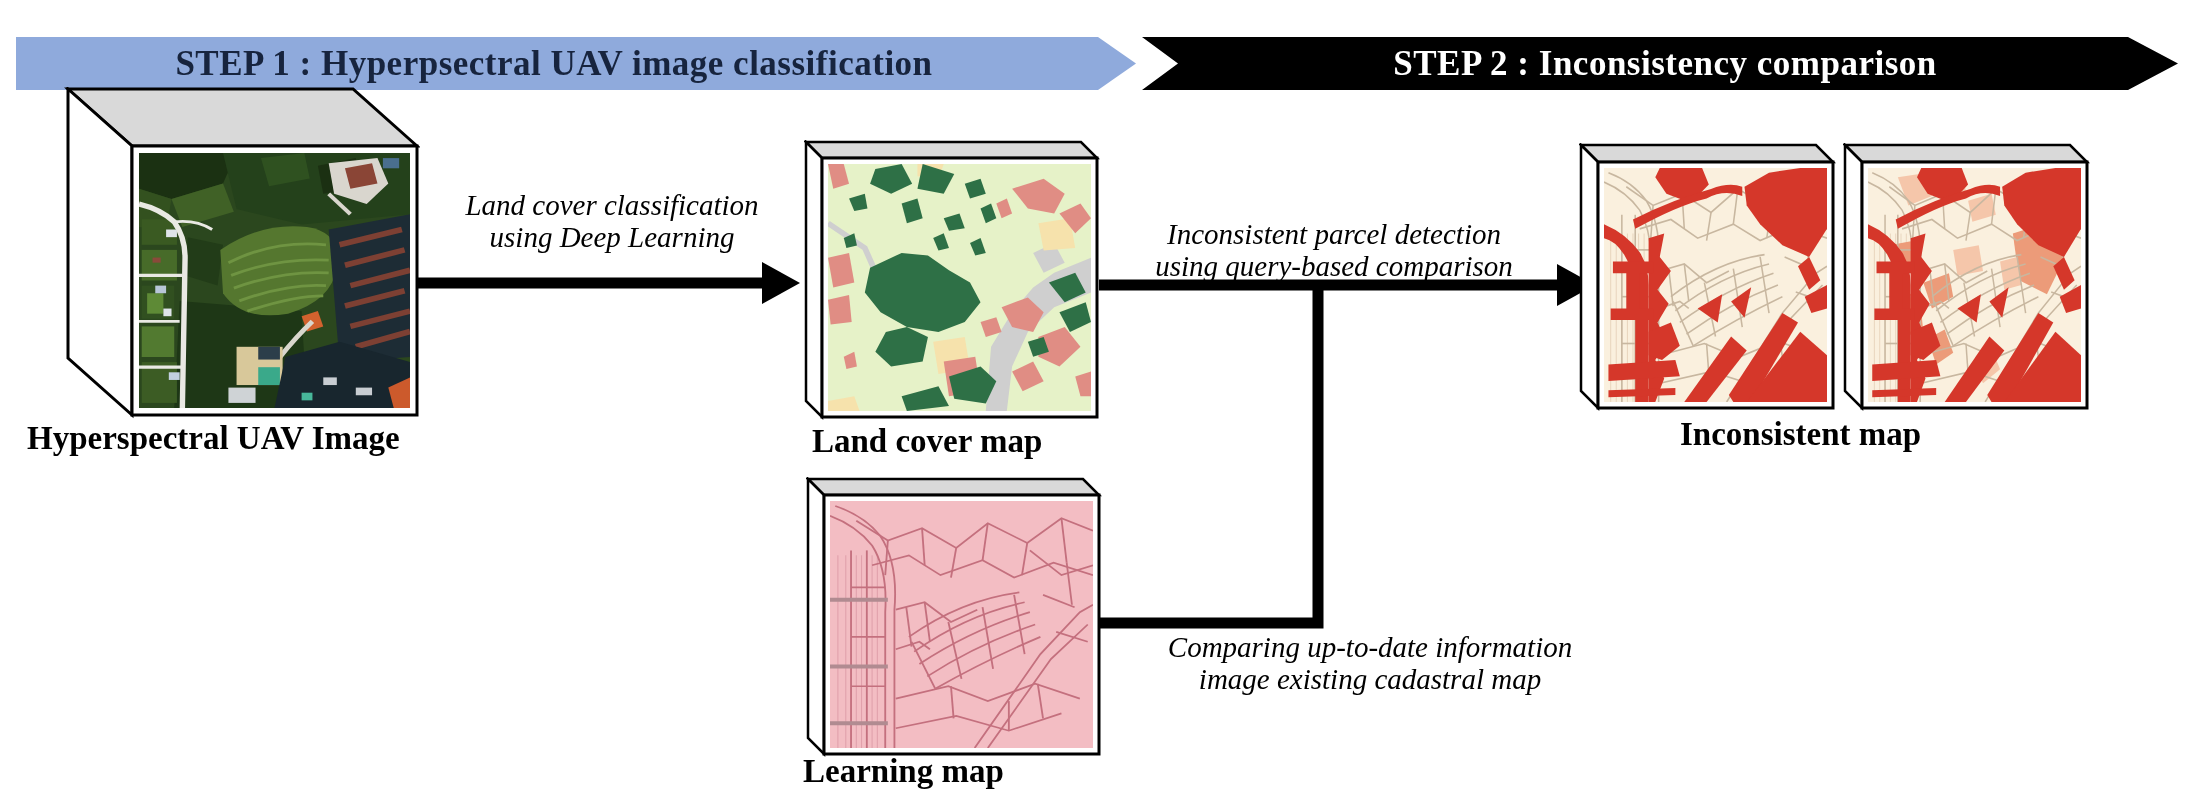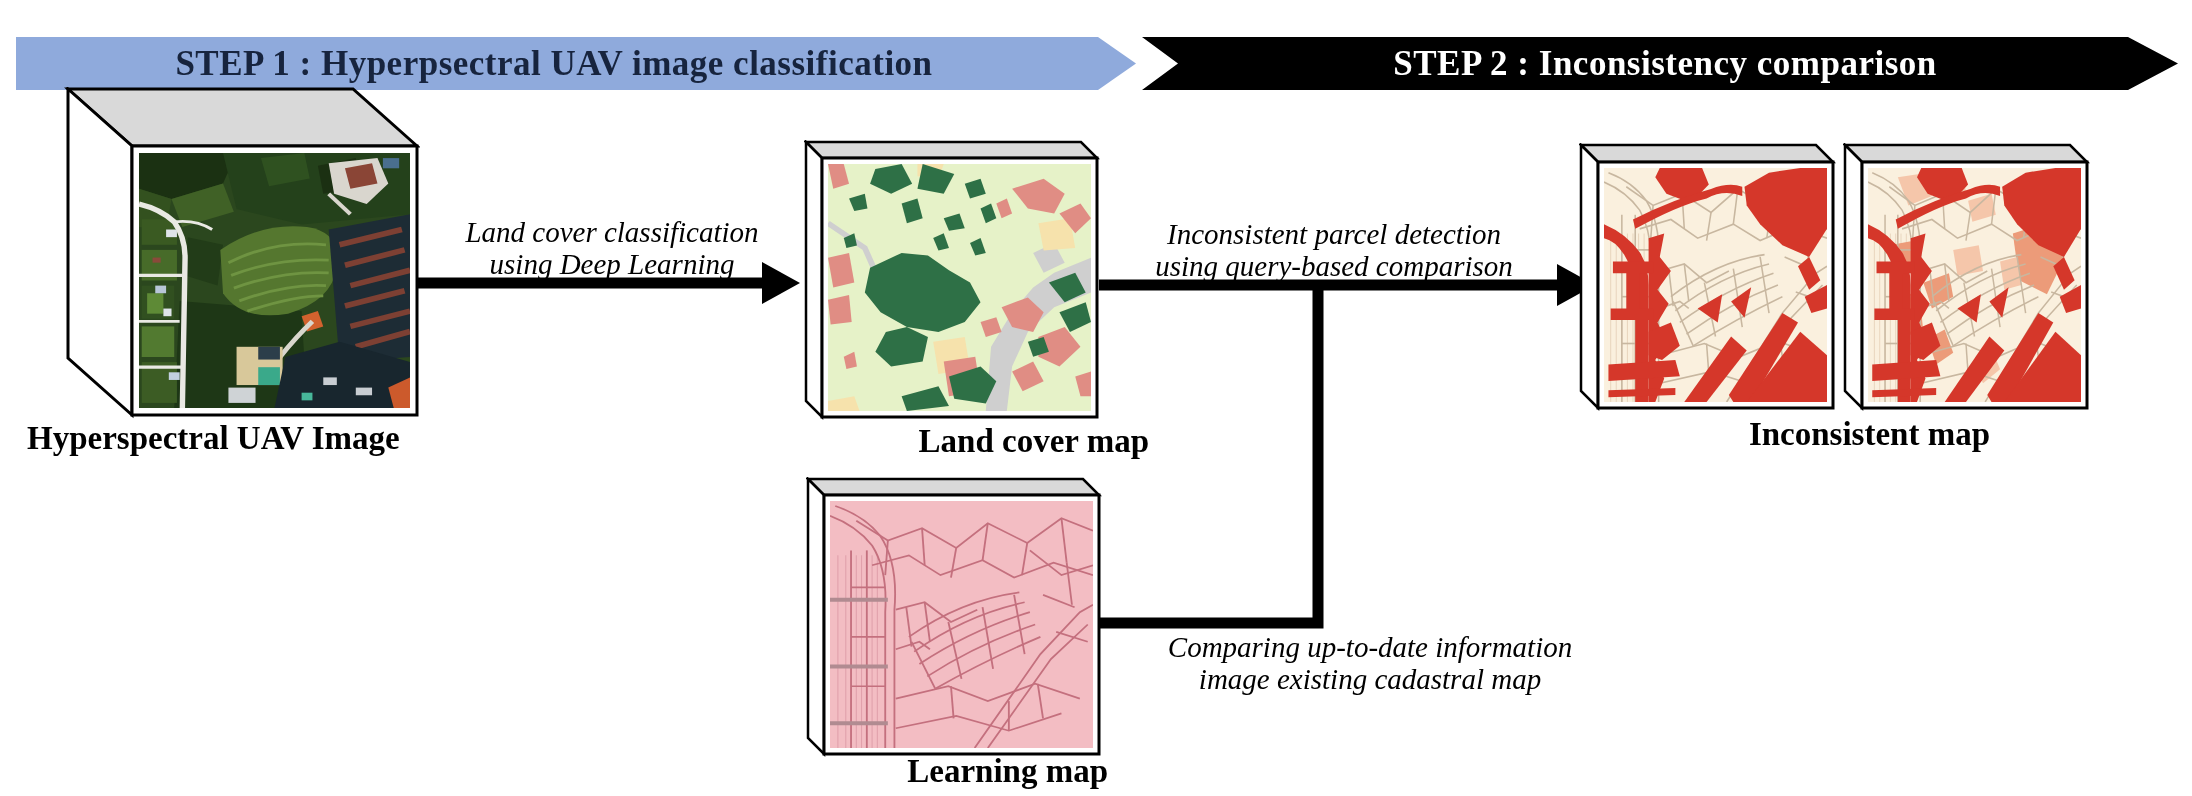--- a/index.html
+++ b/index.html
@@ -8,21 +8,21 @@
   .banner{position:absolute;top:13px;height:53px;display:flex;align-items:center;justify-content:center;margin-top:24px;}
   .banner1{left:16px;width:1120px;background:#8FAADC;
            clip-path:polygon(0 0, calc(100% - 38px) 0, 100% 50%, calc(100% - 38px) 100%, 0 100%);}
   .banner2{left:1142px;width:1036px;background:#000000;
            clip-path:polygon(0 0, calc(100% - 50px) 0, 100% 50%, calc(100% - 50px) 100%, 0 100%, 36px 50%);}
   .banner-text{font-weight:bold;font-size:35px;letter-spacing:.5px;white-space:nowrap;}
   .banner1 .banner-text{color:#17243E;padding-right:44px;}
   .banner2 .banner-text{color:#FFFFFF;padding-left:10px;}
   .connectors{position:absolute;left:0;top:0;}
   .node-svg{position:absolute;}
-  .nlabel{position:absolute;font-weight:bold;font-size:33px;color:#000;text-align:right;white-space:nowrap;}
+  .nlabel{position:absolute;font-weight:bold;font-size:33px;color:#000;text-align:left;white-space:nowrap;}
   .annot{position:absolute;font-style:italic;font-size:29px;line-height:1.12;color:#000;
          text-align:center;white-space:pre-line;}
   .hidden-defs{position:absolute;width:0;height:0;overflow:hidden;}
 </style>
 </head>
 <body>
 
 <div class="canvas">
 
   <svg class="hidden-defs" aria-hidden="true">
@@ -254,21 +254,21 @@
           <path d="M46,86 L58,82 L64,88 L60,97 L48,95 Z"></path>
           <path d="M28,94 L42,90 L46,98 L30,100 Z"></path>
           <polygon points="84,48 94,44 98,52 90,56"></polygon>
             <polygon points="88,60 98,56 100,64 92,68"></polygon>
           <polygon points="76,72 82,70 84,76 78,78"></polygon>
             <polygon points="6,30 10,28 11,33 7,34"></polygon>
         </g>
       </g>
     </g>
   </svg>
-  <div class="nlabel" style="left:844px;top:423px;width:305px">Land cover map</div>
+  <div class="nlabel" style="left:812px;top:423px;width:305px">Land cover map</div>
 
   <svg class="node-svg" style="left:806px;top:477px" width="296" height="280">
     <defs>
         <clipPath id="clipCAD">
           <rect x="24" y="24" width="263" height="247"></rect>
         </clipPath>
       </defs>
     <polygon points="2,2 277,2 293,18 18,18" fill="#D9D9D9" stroke="#000" stroke-width="2.5"></polygon>
     <polygon points="2,2 18,18 18,277 2,261" fill="#FFFFFF" stroke="#000" stroke-width="2.5"></polygon>
     <rect x="18" y="18" width="275" height="259" fill="#FFFFFF" stroke="#000" stroke-width="3"></rect>
@@ -343,20 +343,20 @@
             <path d="M18,28 L18,100"></path>
         </g>
         <use href="#salmon-blobs"></use>
         <use href="#parcel-mesh" stroke="#C8B7A0" stroke-width="0.5"></use>
         <use href="#red-blobs"></use>
       </g>
     </g>
   </svg>
   <div class="nlabel" style="left:1680px;top:416px;width:310px">Inconsistent map</div>
 
-  <div class="annot" style="left:422px;top:216px;width:380px">Land cover classification
+  <div class="annot" style="left:422px;top:189px;width:380px">Land cover classification
 using Deep Learning</div>
   <div class="annot" style="left:1104px;top:218px;width:460px">Inconsistent parcel detection
 using query-based comparison</div>
   <div class="annot" style="left:1125px;top:631px;width:490px">Comparing up-to-date information
 image existing cadastral map</div>
 
 </div>
 
 </body></html>

